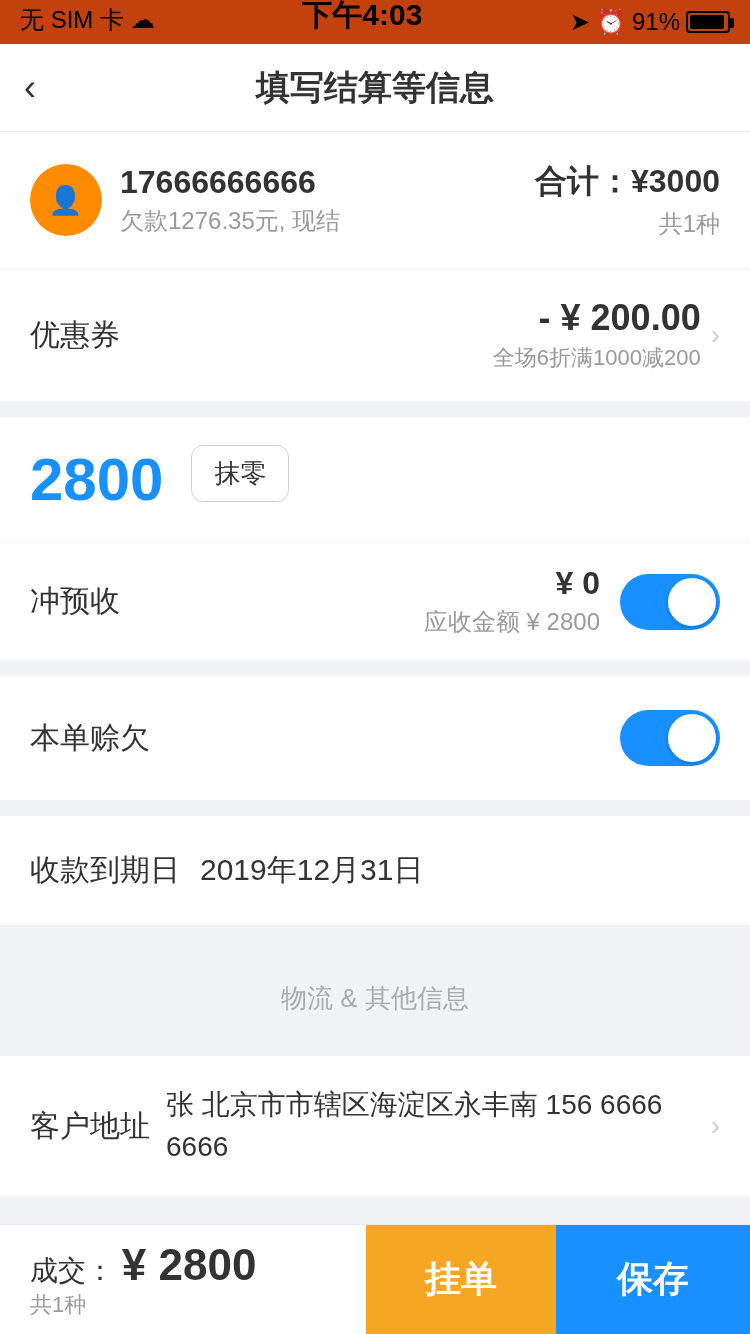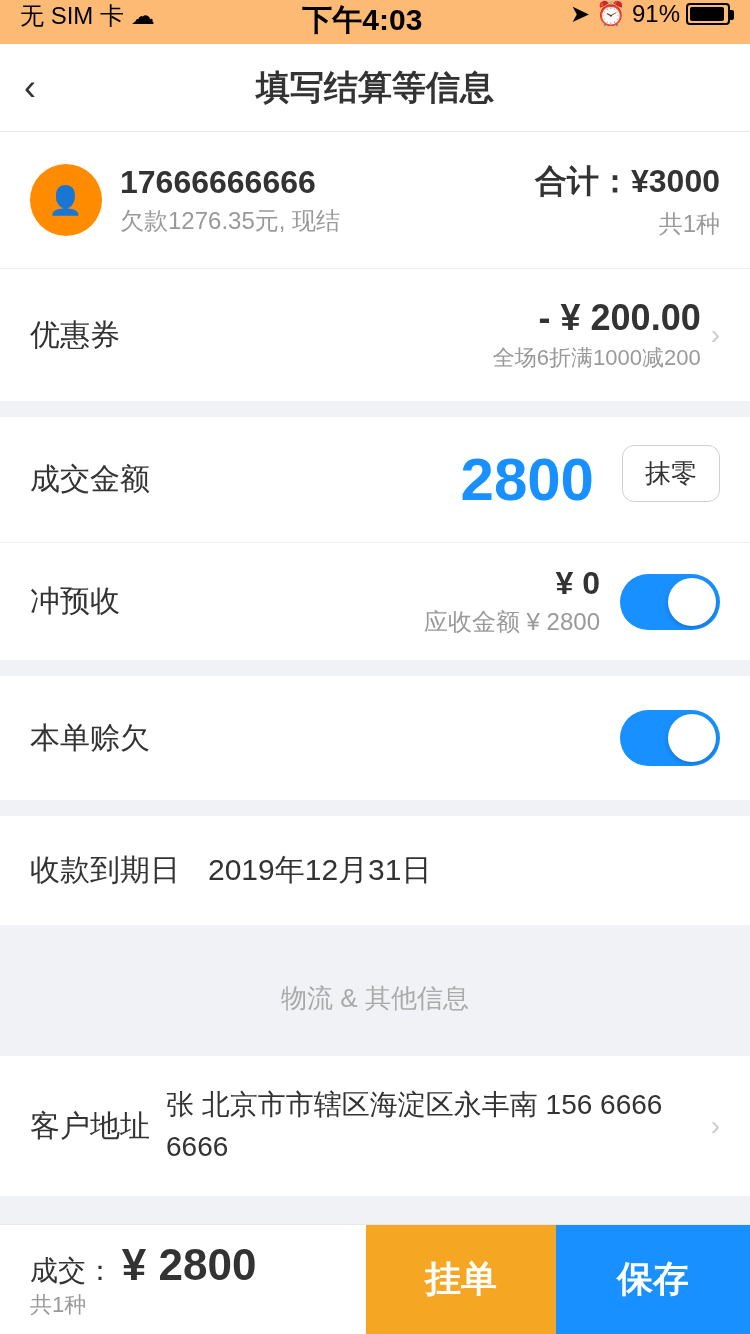--- a/index.html
+++ b/index.html
@@ -11,25 +11,25 @@
       font-family: -apple-system, "PingFang SC", "Helvetica Neue", Arial, sans-serif;
       font-size: 28px;
       color: #333;
       position: relative;
     }
 
     
     .status-bar {
       width: 750px;
       height: 44px;
-      background: #fdba74;
-      display: flex;
-      align-items: flex-start;
-      justify-content: space-between;
-      padding: 0 20px;
+      background: #c2410c;
+      display: flex;
+      align-items: flex-end;
+      justify-content: space-between;
+      padding: 8px 20px;
       font-size: 24px;
       color: #000;
     }
     .status-left { display: flex; align-items: center; gap: 8px; }
     .status-center { font-size: 30px; font-weight: 600; }
     .status-right { display: flex; align-items: center; gap: 6px; font-size: 24px; }
     .battery-icon {
       width: 44px; height: 22px;
       border: 2px solid #000;
       border-radius: 4px;
@@ -208,21 +208,21 @@
     }
     .debit-label { font-size: 30px; color: #333; }
 
     
     .due-row {
       display: flex;
       align-items: center;
       padding: 34px 30px;
       background: #fff;
       margin-bottom: 16px;
-      gap: 28px;
+      gap: 20px;
     }
     .due-label { font-size: 30px; color: #333; }
     .due-date { font-size: 30px; color: #333; }
 
     
     .logistics-sep {
       background: #f0f2f5;
       display: flex;
       align-items: center;
       padding: 20px 30px;
@@ -345,21 +345,20 @@
           <div class="coupon-amount">- ¥ 200.00</div>
           <div class="coupon-desc">全场6折满1000减200</div>
         </div>
         <span class="chevron-right">›</span>
       </div>
     </div>
   </div>
 
   <div class="deal-section">
     <div class="deal-row">
-      <span class="deal-label">成交金额</span>
       <div class="deal-right">
         <span class="deal-amount">2800</span>
         <button class="round-btn">抹零</button>
       </div>
     </div>
 
     <div class="charge-row">
       <span class="charge-label">冲预收</span>
       <div class="charge-right">
         <div class="charge-amount-area">

